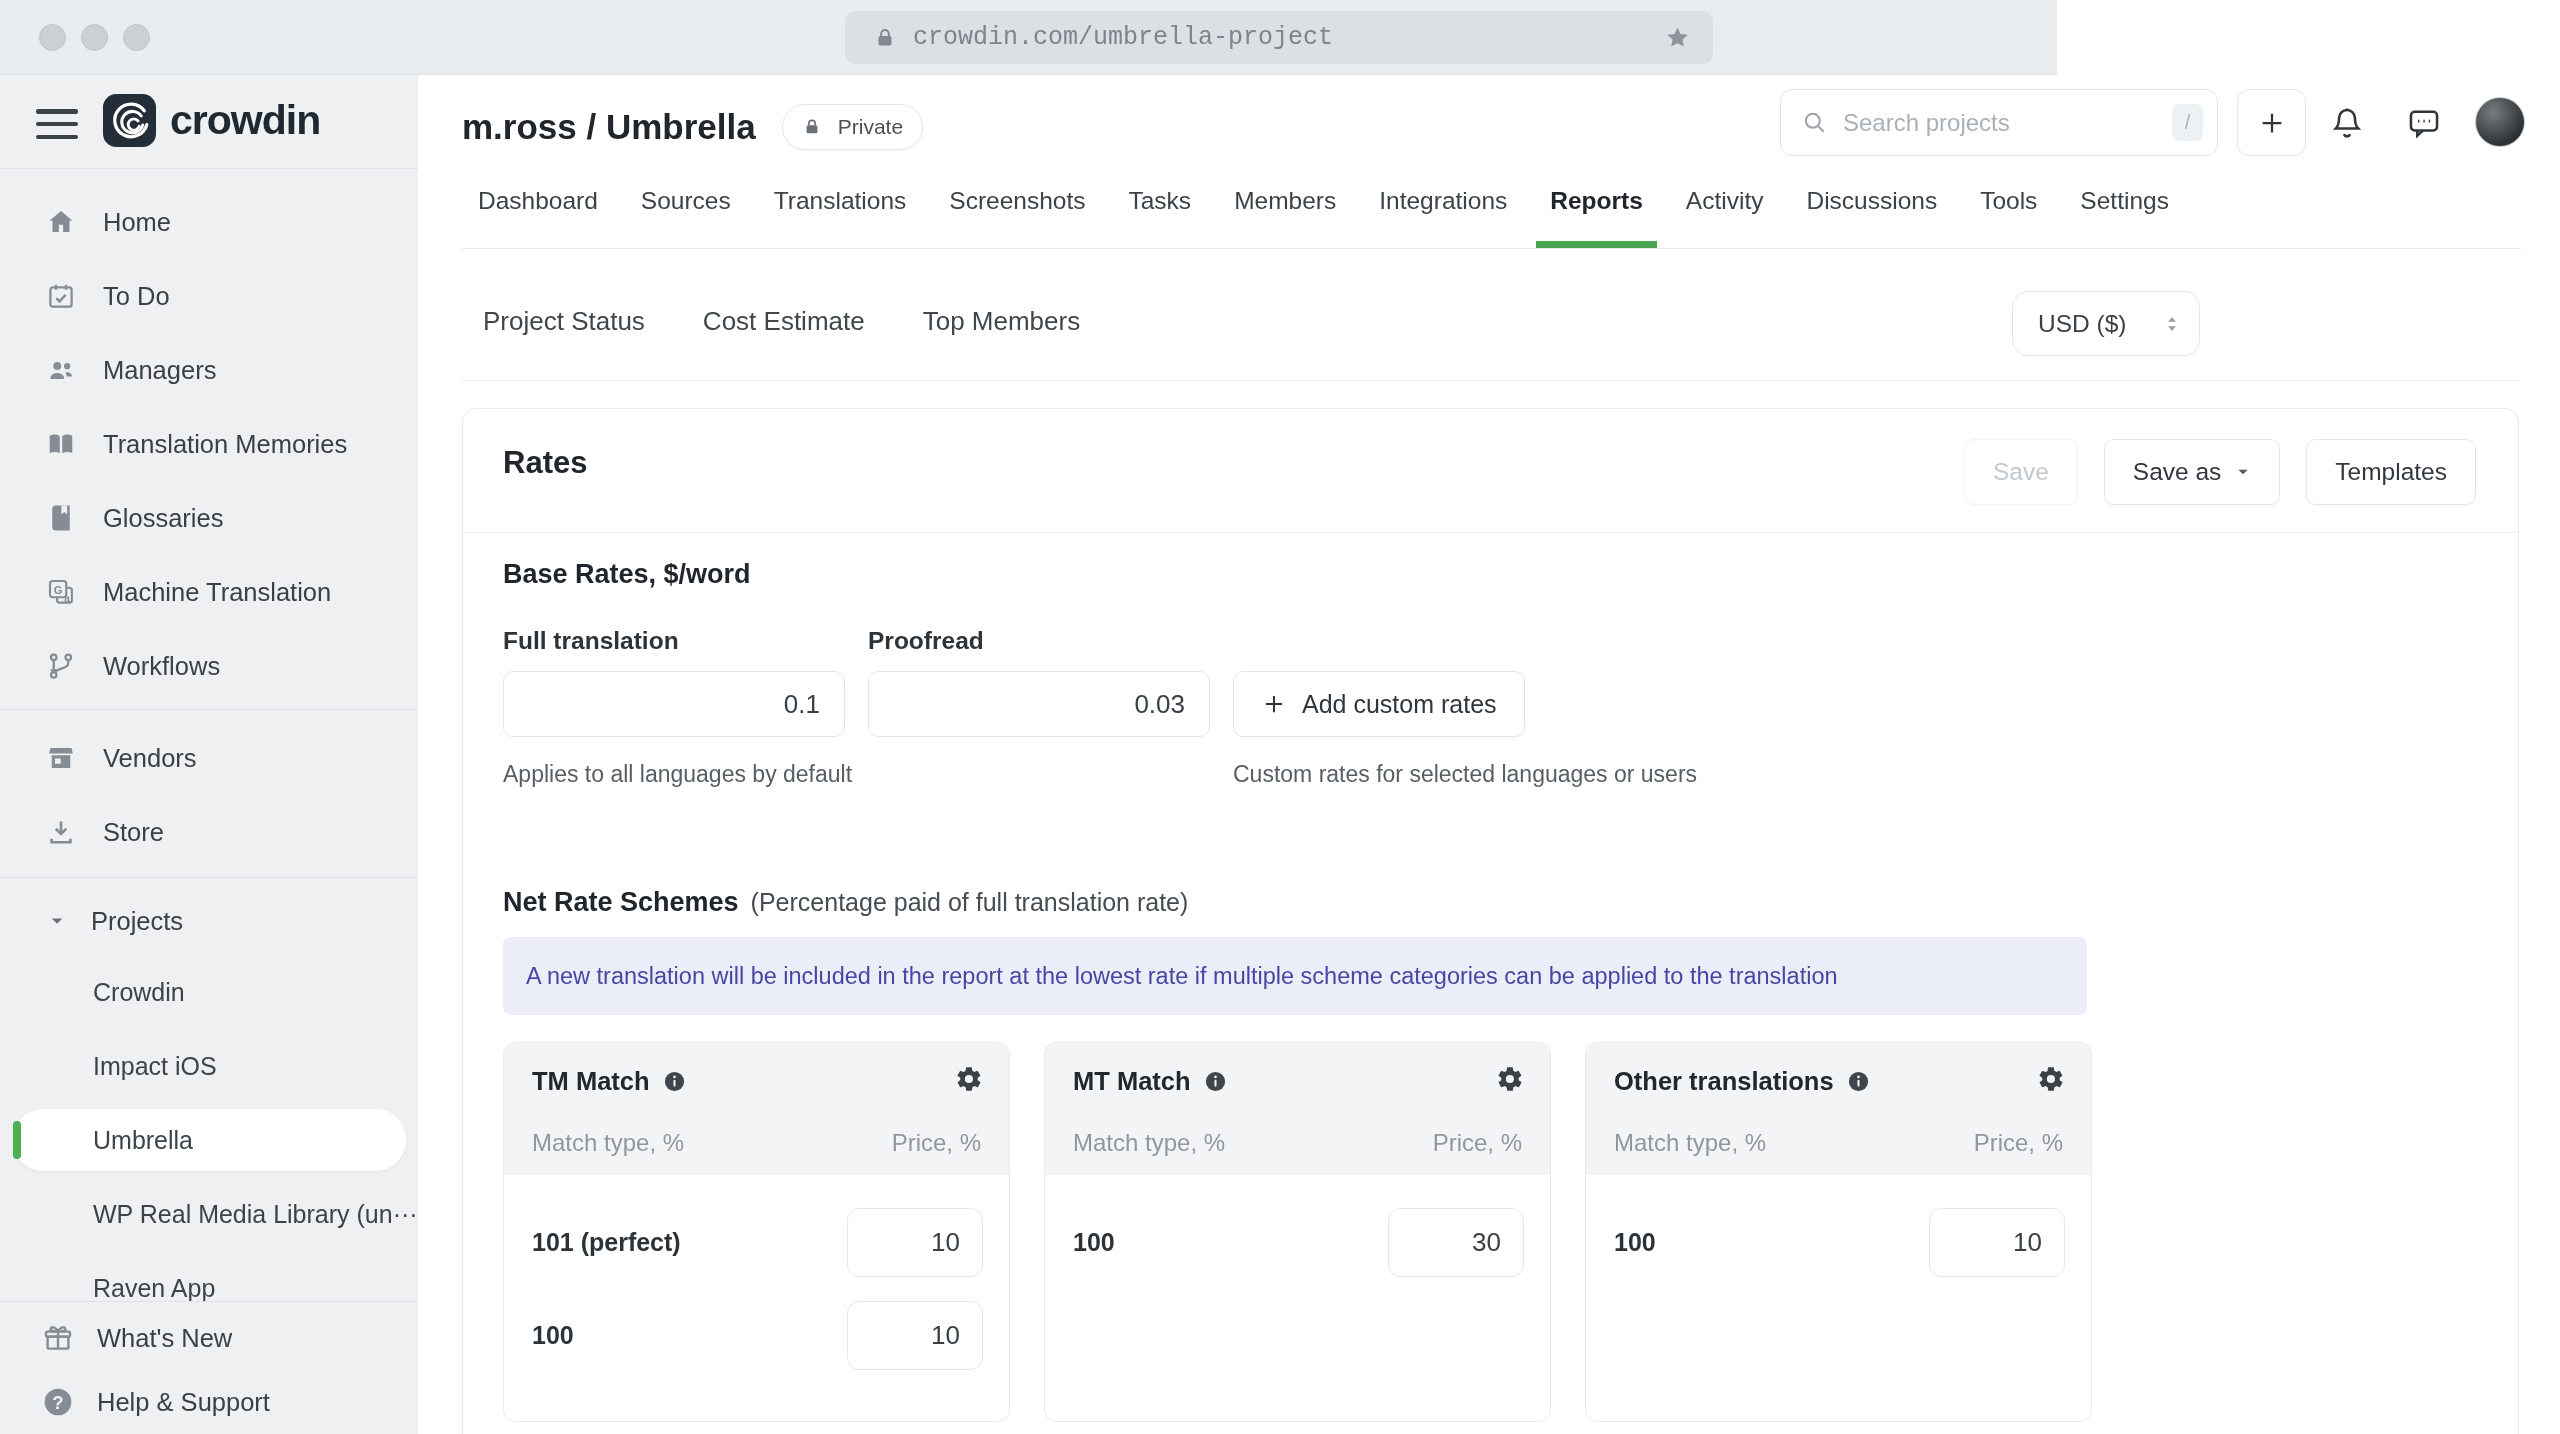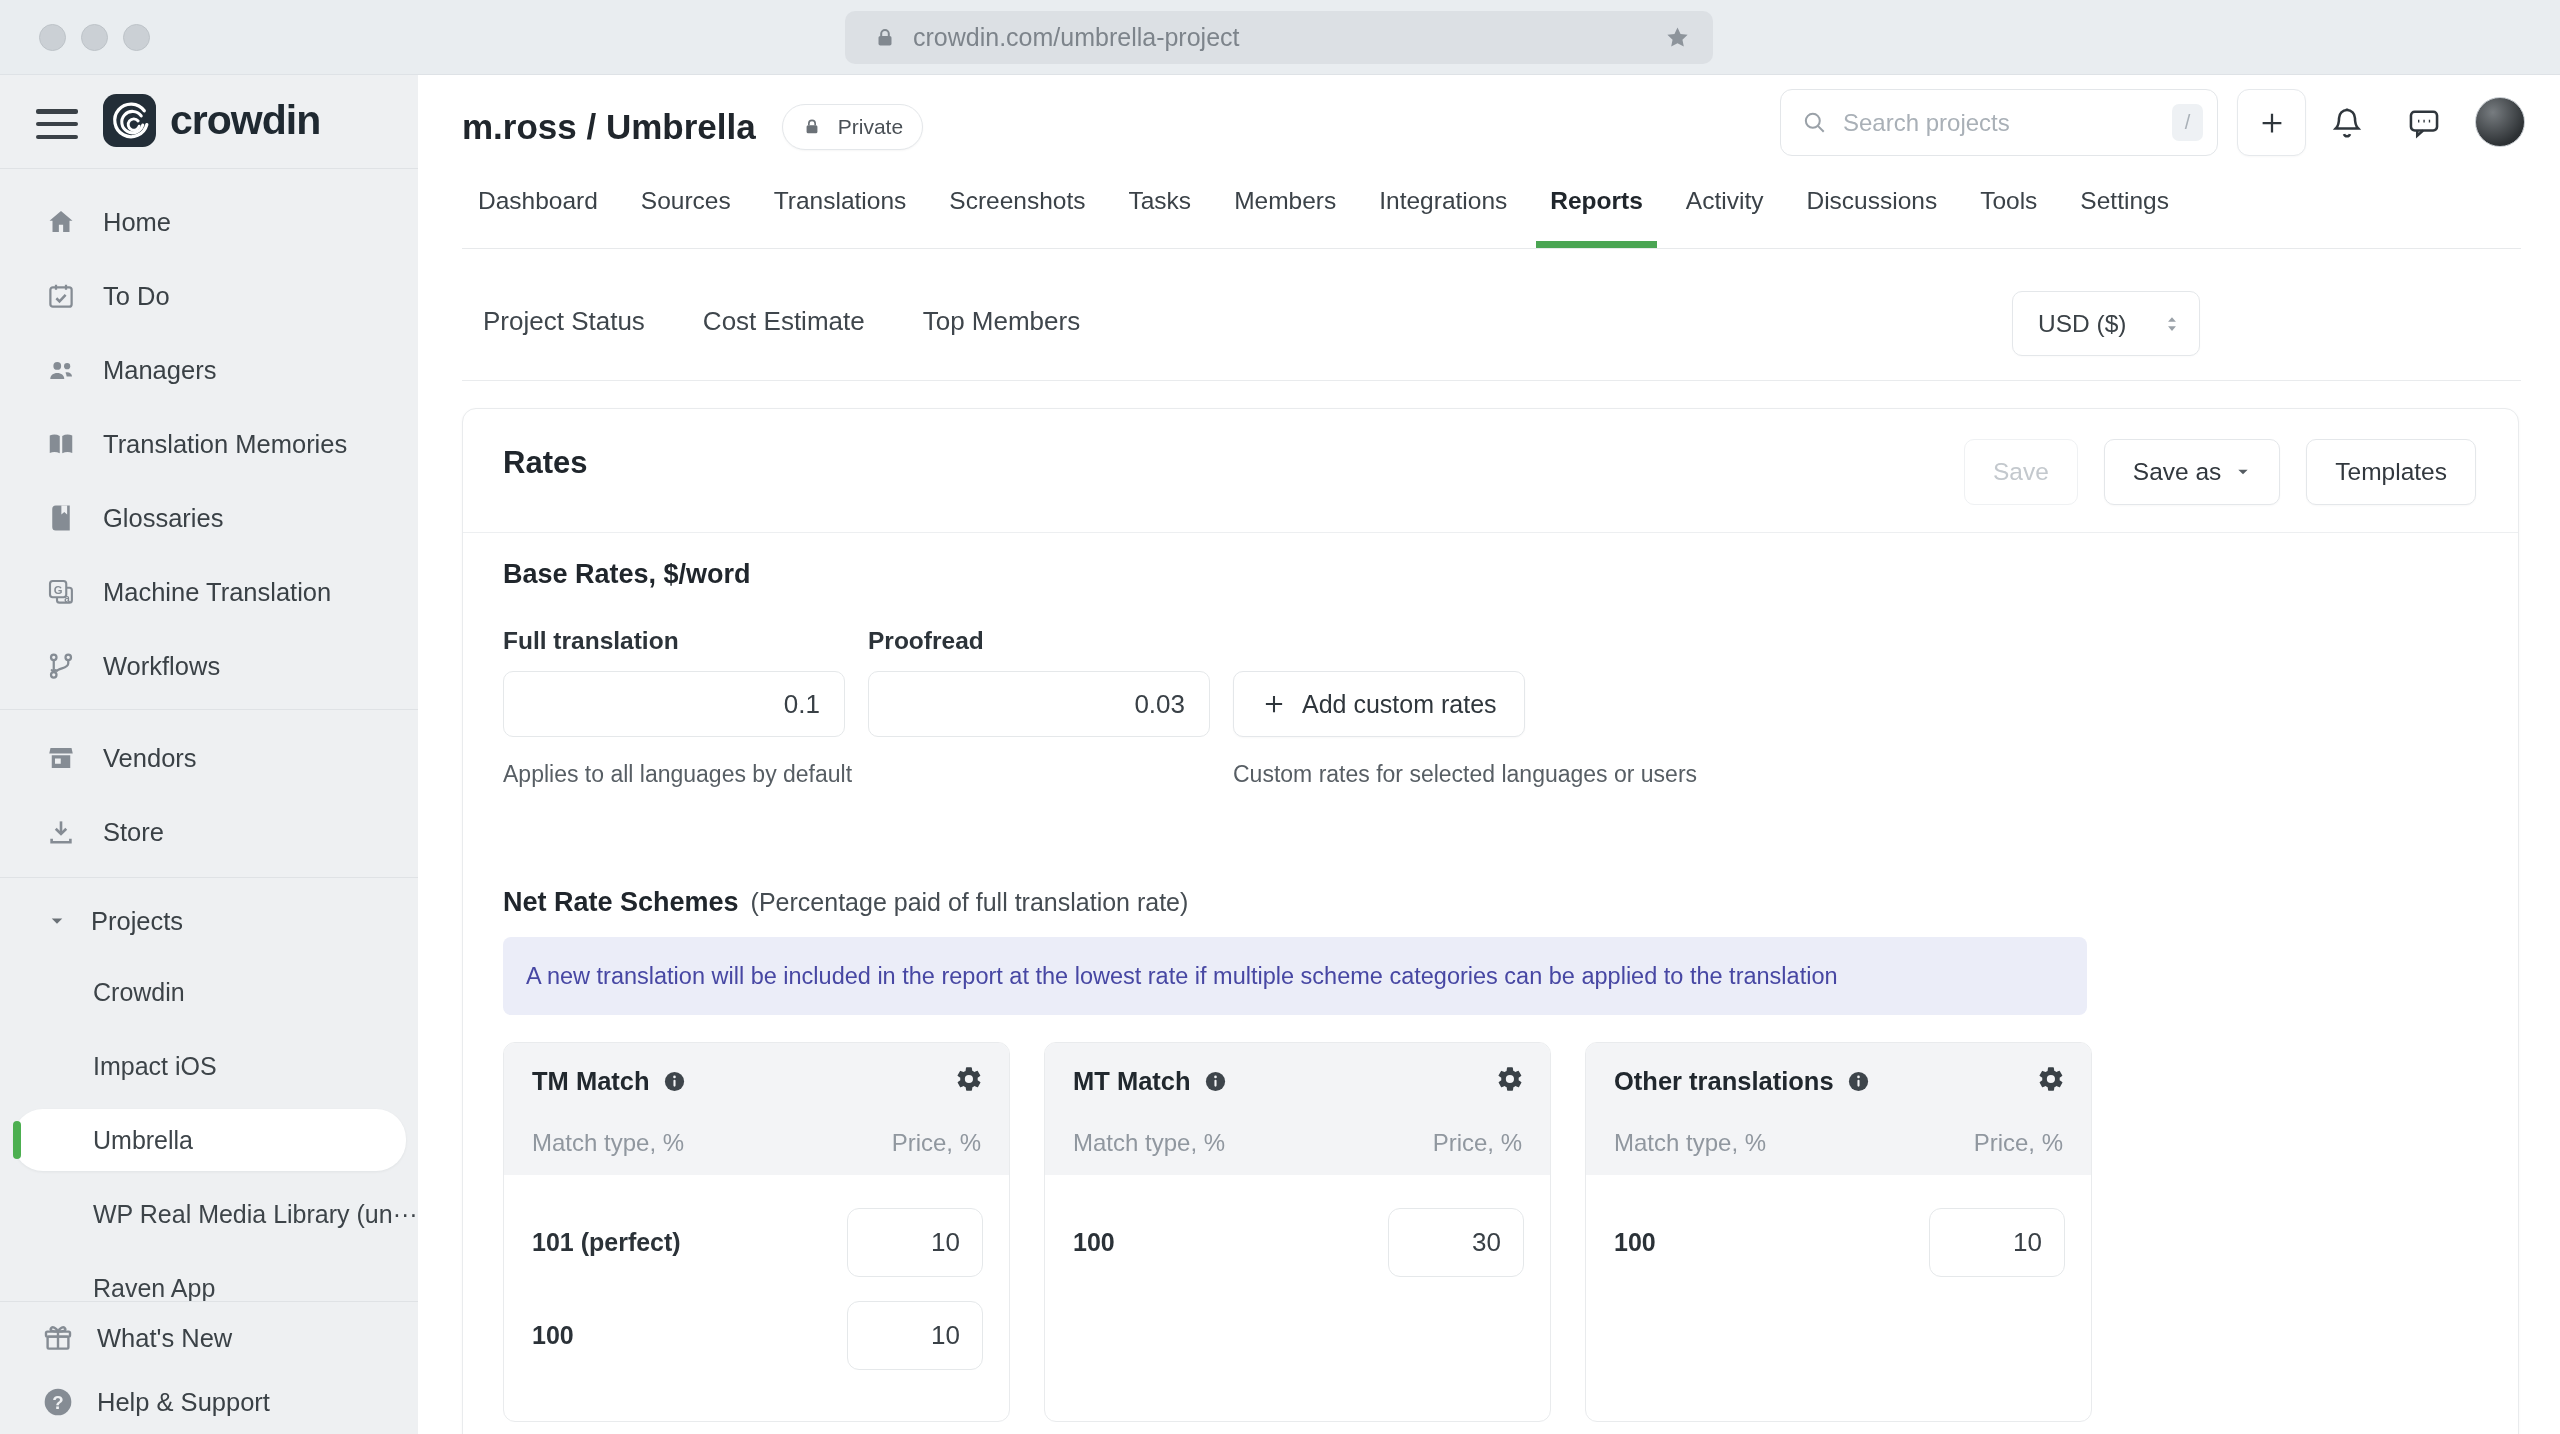--- a/index.html
+++ b/index.html
@@ -1,22 +1,22 @@
 <!DOCTYPE html>
 <html><head>
 <meta charset="utf-8">
 <style>
   * { margin:0; padding:0; box-sizing:border-box; }
   html,body { width:2560px; height:1434px; overflow:hidden; background:#fff;
     font-family:"Liberation Sans", sans-serif; color:#3b4247; }
   svg { display:block; }
 
   
-  .chrome { position:absolute; left:0; top:0; width:2560px; height:75px;
-    background:#e9edf0; border-bottom:1px solid #dee2e6; }
+  .chrome { position:absolute; left:0; top:0; width:2057px; height:75px;
+    background:#e9edf0; border-bottom:1px solid #dee2e6;font-family:Liberation Mono, monospace; }
   .dot { position:absolute; top:24px; width:27px; height:27px; border-radius:50%;
     background:#cbd0d5; border:1px solid #bdc3c8; }
   .url-bar { position:absolute; left:845px; top:11px; width:868px; height:53px;
     background:#dce0e4; border-radius:10px; display:flex; align-items:center;
     padding:0 22px 0 28px; gap:16px; }
   .url-text { font-size:25px; color:#7d848b; }
   .url-bar .lock { width:24px; height:24px; color:#81888f; }
   .url-star { margin-left:auto; width:27px; height:27px; color:#8d949b; }
 
   
@@ -87,21 +87,21 @@
   .tab:first-child { margin-left:16px; }
   .tab.active { font-weight:700; color:#20262c; }
   .tab.active::after { content:''; position:absolute; left:-14px; right:-14px; bottom:0;
     height:7px; background:#4aa553; }
 
   .subnav { position:absolute; left:65px; top:206px; height:80px;
     display:flex; align-items:center; gap:58px; }
   .subtab { font-size:26px; color:#3f464c; cursor:pointer; white-space:nowrap; }
   .subtab.active { background:#edeff1; border-radius:10px; padding:18px 27px; color:#4aa553; }
   .select { position:absolute; top:216px; height:65px; border:1px solid #e4e7ea;
-    border-radius:10px; background:#fff; display:flex; align-items:center;
+    border-radius:16px; background:#fff; display:flex; align-items:center;
     justify-content:space-between; padding:0 16px 0 25px; font-size:24.5px;
     color:#3b4247; cursor:pointer; box-shadow:0 1px 2px rgba(0,0,0,.02); }
   .select svg { width:22px; height:22px; color:#9aa1a8; }
   .content-divider { position:absolute; left:44px; top:305px; width:2059px; height:1px;
     background:#e9ebed; }
 
   
   .rates-card { position:absolute; left:44px; top:333px; width:2057px; height:1140px;
     background:#fff; border:1px solid #e9ebed; border-radius:14px;
     box-shadow:0 1px 3px rgba(25,35,45,.04); }

